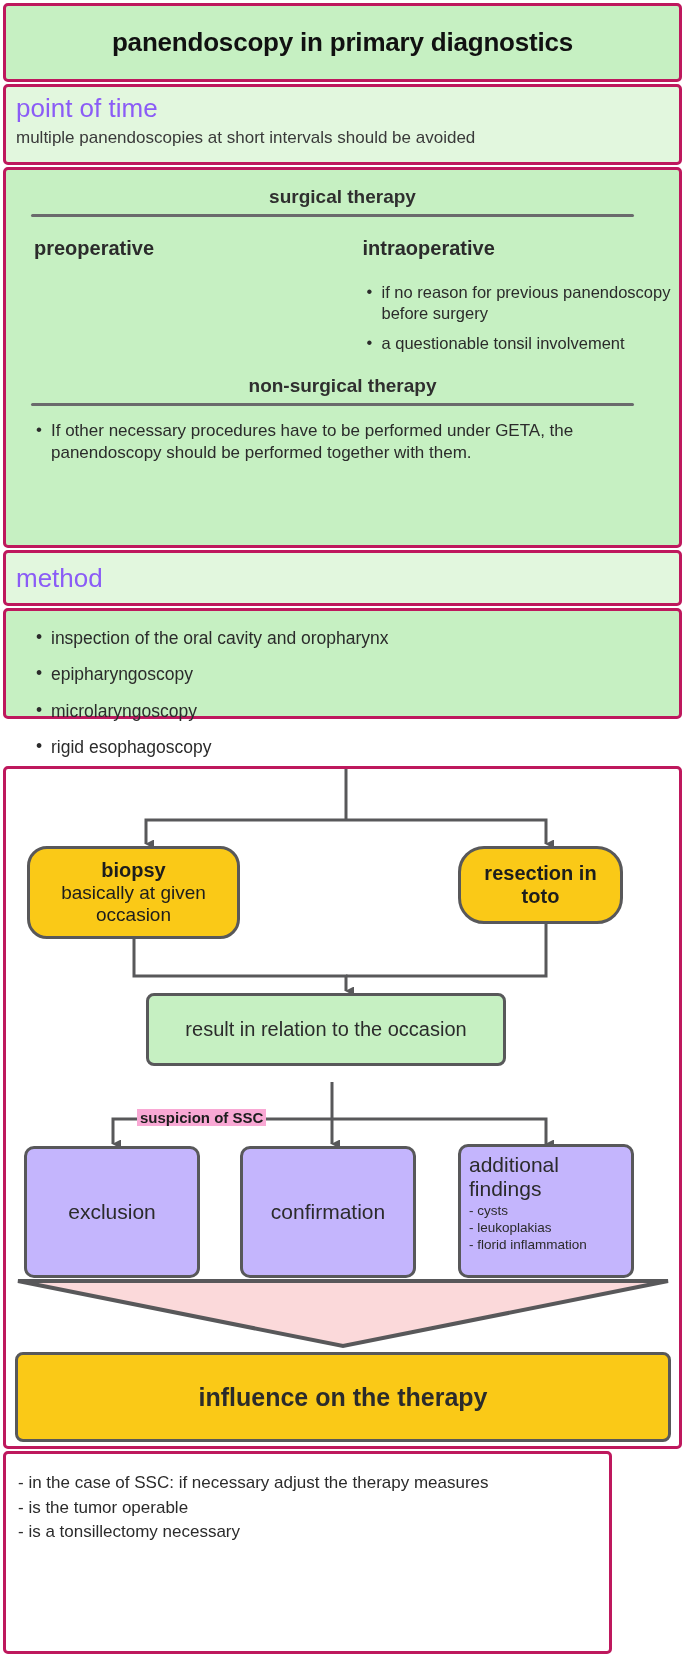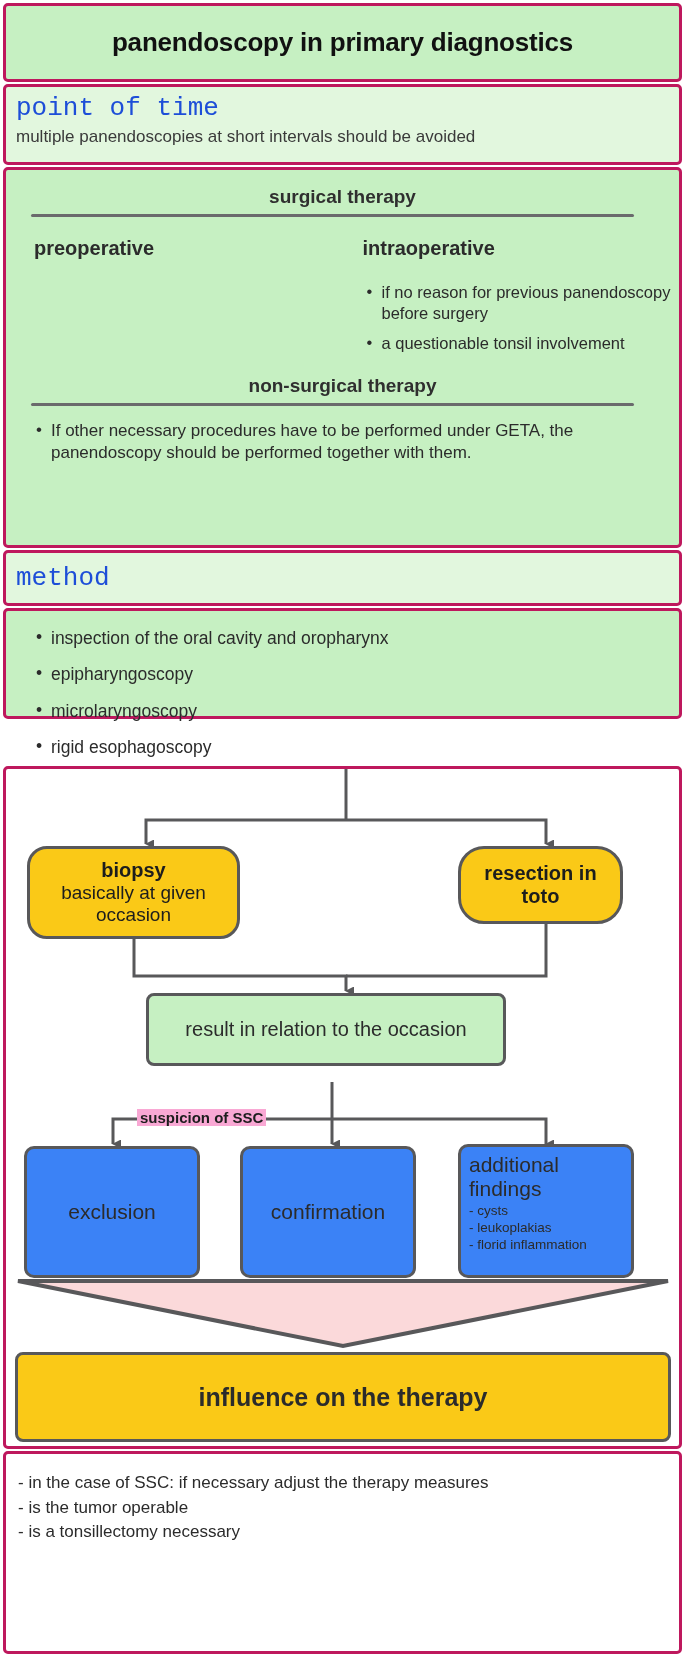--- a/index.html
+++ b/index.html
@@ -9,21 +9,21 @@
   .panel{position:absolute;box-sizing:border-box;border:3px solid #be185d;border-radius:5px;}
 
   .green-dark{background:#c6f0c2;}
   .green-light{background:#e2f7de;}
   .white{background:#ffffff;}
 
   .title-text{
     text-align:center;font-weight:bold;font-size:26px;color:#111;
     letter-spacing:-0.2px;
   }
-  .head-big{font-size:26px;color:#1d4ed8;font-family:Liberation Mono, monospace;}
+  .head-big{font-size:26px;color:#8b5cf6;}
   .head-small{font-size:17px;color:#3a3a3a;}
 
   .sec-title{
     text-align:center;font-weight:bold;font-size:19px;color:#2f2f2f;
   }
   .rule{height:3px;background:#6a6a6c;border-radius:2px;}
 
   .col-head{font-weight:bold;font-size:20px;color:#2b2b2b;}
 
   ul.bl{margin:0;padding:0;list-style:none;}
@@ -32,21 +32,21 @@
     padding-left:15px;position:relative;margin-bottom:9px;
   }
   ul.bl li:before{content:"\2022";position:absolute;left:0;top:-1px;}
 
   ul.meth li{font-size:17.5px;margin-bottom:14px;}
 
   
   .node{position:absolute;box-sizing:border-box;border:3px solid #58585a;
         display:flex;flex-direction:column;align-items:center;justify-content:center;}
   .yellow{background:#fac917;}
-  .pinkbox{background:#3b82f6;border-radius:10px;}
+  .pinkbox{background:#c4b5fd;border-radius:10px;}
   .greenbox{background:#c6f0c2;border-radius:8px;}
 
   .n-strong{font-weight:bold;font-size:20px;color:#1d1d1d;line-height:1.15;}
   .n-reg{font-size:19px;color:#1d1d1d;line-height:1.18;}
   .n-mid{font-size:20px;color:#2b2b2b;}
   .n-sub{font-size:13.5px;color:#2b2b2b;line-height:1.25;}
 
   .edge-label{position:absolute;font-weight:bold;font-size:15px;color:#1d1d1d;
               background:#f9a8d4;padding:0 3px;white-space:nowrap;}
 
@@ -163,19 +163,19 @@
       <div class="n-sub" style="margin-top:3px;">- cysts</div>
       <div class="n-sub">- leukoplakias</div>
       <div class="n-sub">- florid inflammation</div>
     </div>
 
     <div class="node yellow" style="left:9px;top:583px;width:656px;height:90px;border-radius:8px;">
       <div class="bigyellow">influence on the therapy</div>
     </div>
   </div>
 
-  <div class="panel white" style="left:3px;top:1451px;width:679px;height:203px;padding:17px 12px;">
+  <div class="panel white" style="left:3px;top:1451px;width:609px;height:203px;padding:17px 12px;">
     <div class="foot-line">- in the case of SSC: if necessary adjust the therapy measures</div>
     <div class="foot-line">- is the tumor operable</div>
     <div class="foot-line">- is a tonsillectomy necessary</div>
   </div>
 
 </div>
 
 </body></html>

